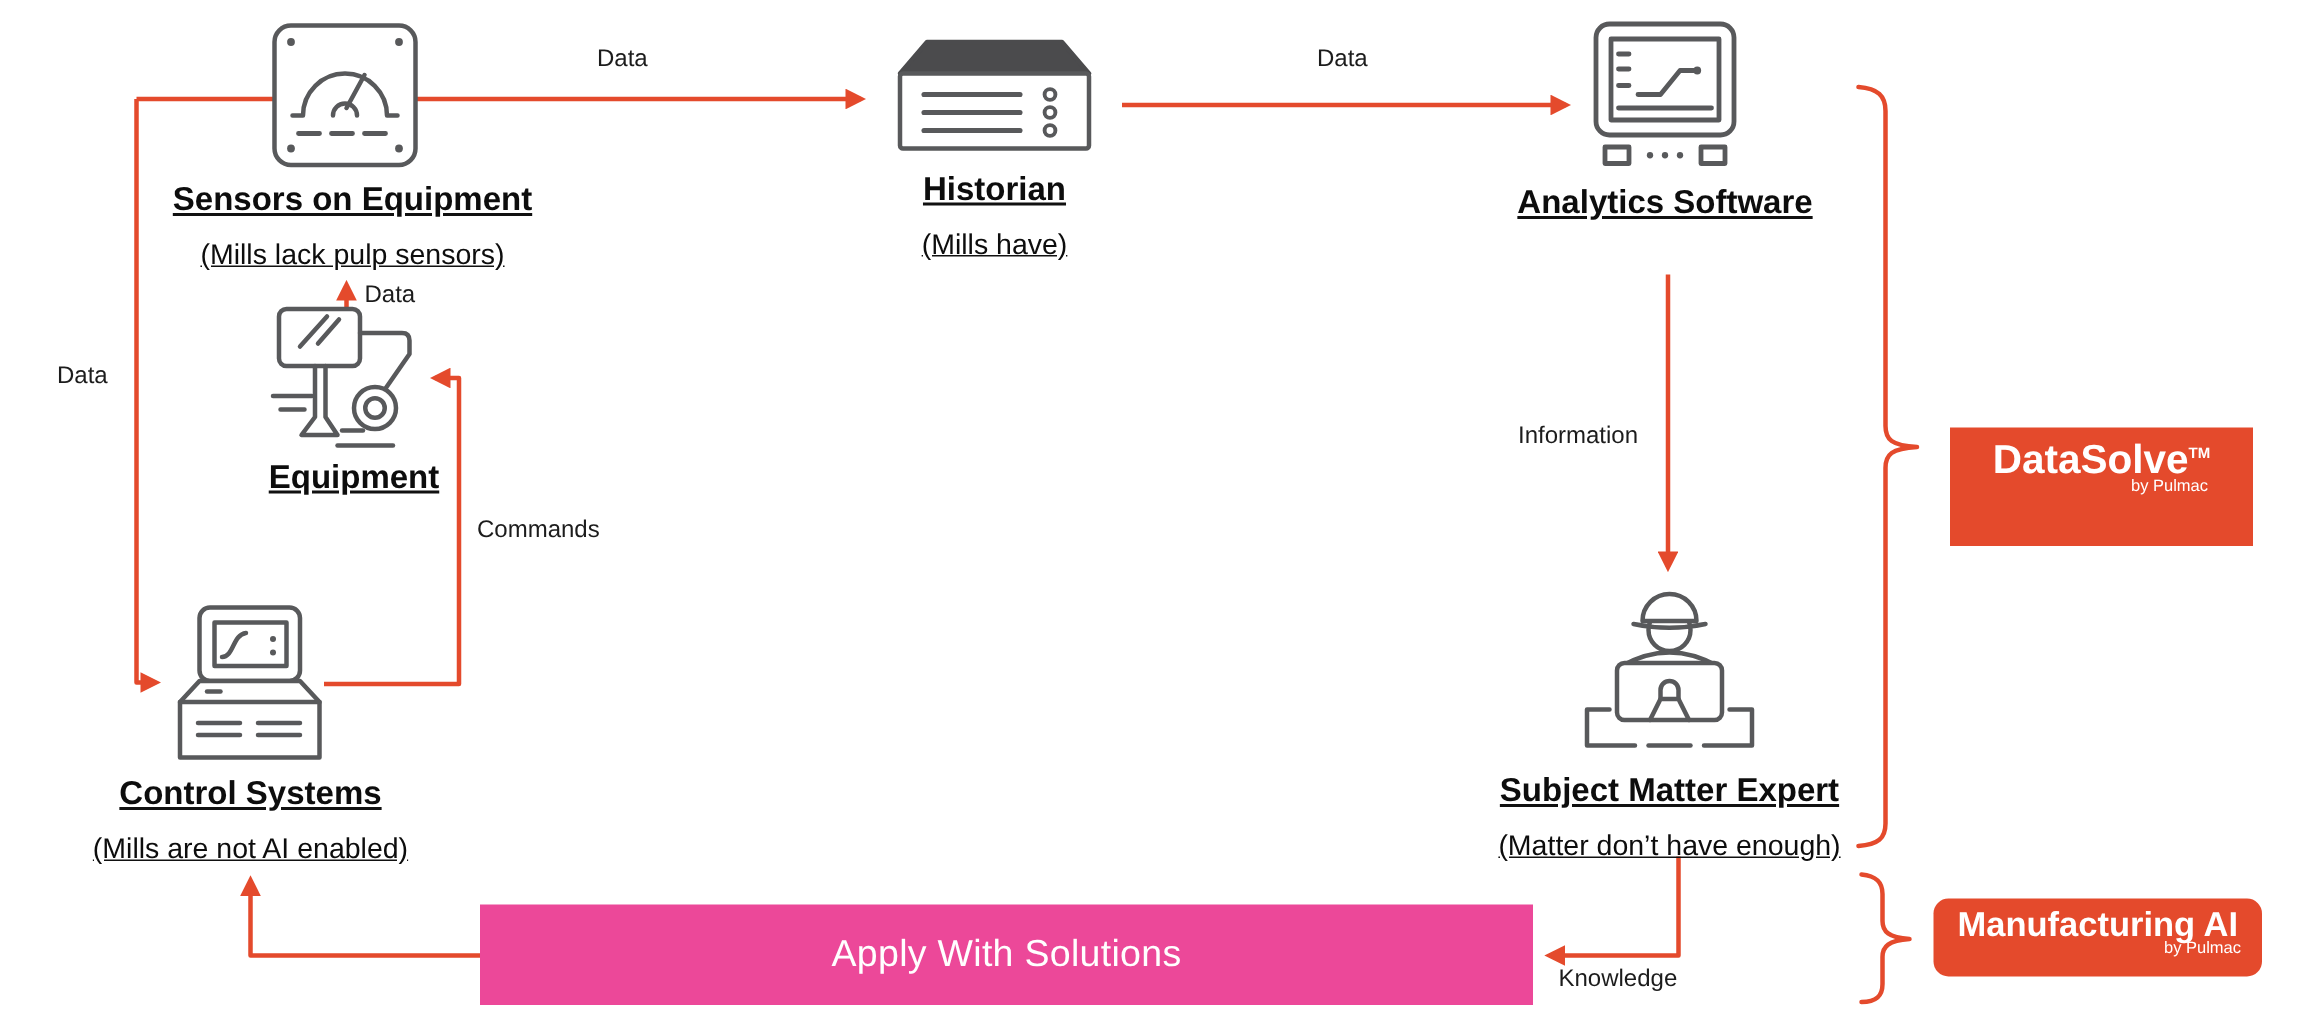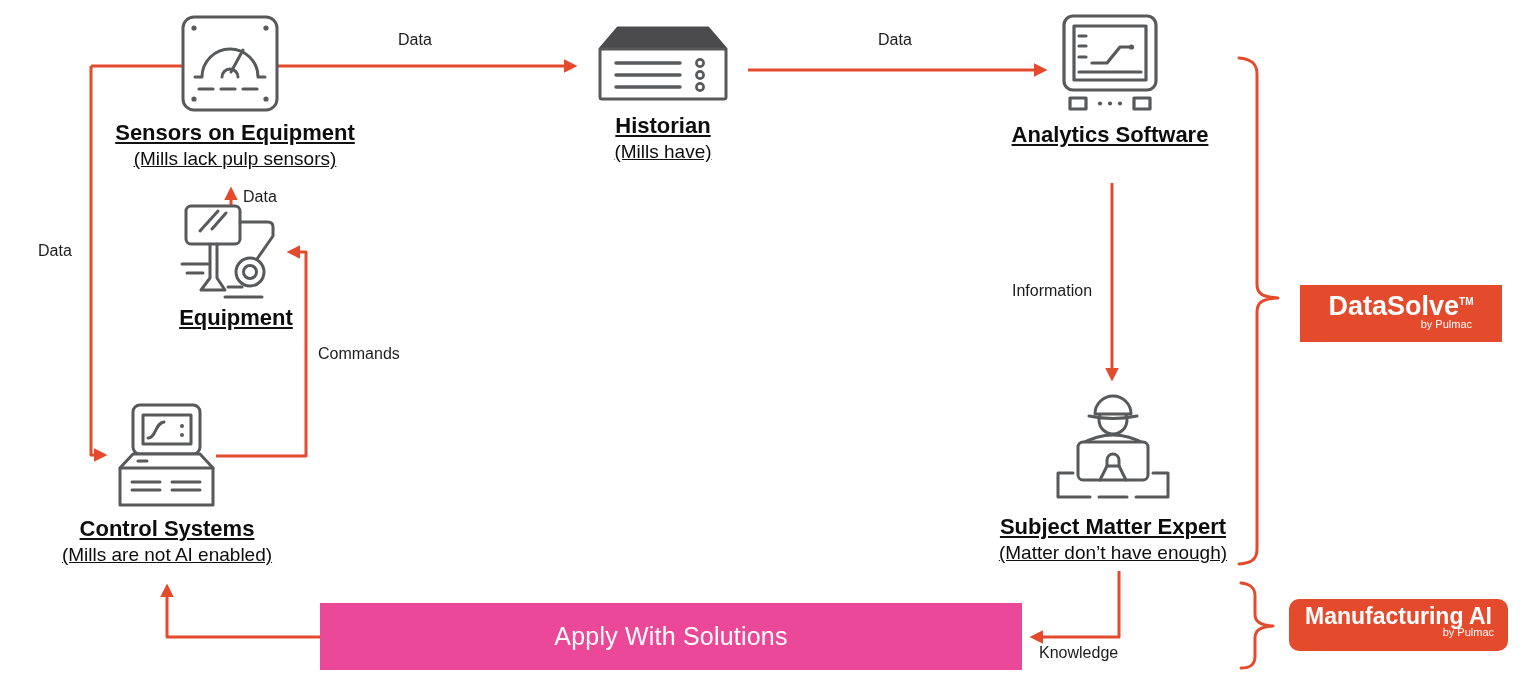--- a/index.html
+++ b/index.html
@@ -4,21 +4,21 @@
 <style>
   html,body{margin:0;padding:0;background:#ffffff;}
   #stage{
     position:relative;width:1536px;height:676px;background:#ffffff;
     font-family:"Liberation Sans", sans-serif;color:#111;overflow:hidden;
   }
   #connectors{position:absolute;left:0;top:0;z-index:1;}
   .icon{position:absolute;z-index:3;}
   .node{position:absolute;z-index:2;text-align:center;line-height:1.15;text-decoration:underline;}
   .node .title{font-weight:bold;font-size:22px;color:#0d0d0d;}
-  .node .subtitle{font-size:19px;color:#0d0d0d;margin-top:3px;}
+  .node .subtitle{font-size:19px;color:#0d0d0d;margin-top:15px;}
   .edge-label{position:absolute;z-index:2;font-size:16px;color:#1c1c1c;white-space:nowrap;}
   .banner{
     position:absolute;z-index:2;display:flex;align-items:center;justify-content:center;
     color:#fff;font-size:25px;letter-spacing:.2px;
   }
   .badge{position:absolute;z-index:2;color:#fff;box-sizing:border-box;}
   .badge .badge-title{font-weight:bold;text-align:center;white-space:nowrap;}
   .badge .badge-tm{font-size:10px;vertical-align:super;font-weight:bold;}
   .badge .badge-byline{font-size:11px;text-align:right;margin-top:-2px;}
 </style>
@@ -174,21 +174,21 @@
   <div class="edge-label" style="left:38px;top:242px;">Data</div>
   <div class="edge-label" style="left:243px;top:188px;">Data</div>
   <div class="edge-label" style="left:318px;top:345px;">Commands</div>
   <div class="edge-label" style="left:1012px;top:282px;text-align:center;">Information</div>
   <div class="edge-label" style="left:1039px;top:644px;">Knowledge</div>
 
   <div class="banner" style="left:320px;top:603px;width:702px;height:67px;background:#ec4899;">
     <span>Apply With Solutions</span>
   </div>
 
-  <div class="badge" style="left:1300px;top:285px;width:202px;height:57px;background:#E44A2C;padding-top:8px;">
+  <div class="badge" style="left:1300px;top:285px;width:202px;height:79px;background:#E44A2C;padding-top:8px;">
     <div class="badge-title" style="font-size:27px;line-height:1;">
       <span>DataSolve</span><span class="badge-tm">TM</span>
     </div>
     <div class="badge-byline" style="padding-right:30px;">by Pulmac</div>
   </div>
 
   <div class="badge" style="left:1289px;top:599px;width:219px;height:52px;background:#E44A2C;padding-top:6px;border-radius:10px;">
     <div class="badge-title" style="font-size:23px;line-height:1;">Manufacturing AI</div>
     <div class="badge-byline" style="padding-right:14px;">by Pulmac</div>
   </div>

